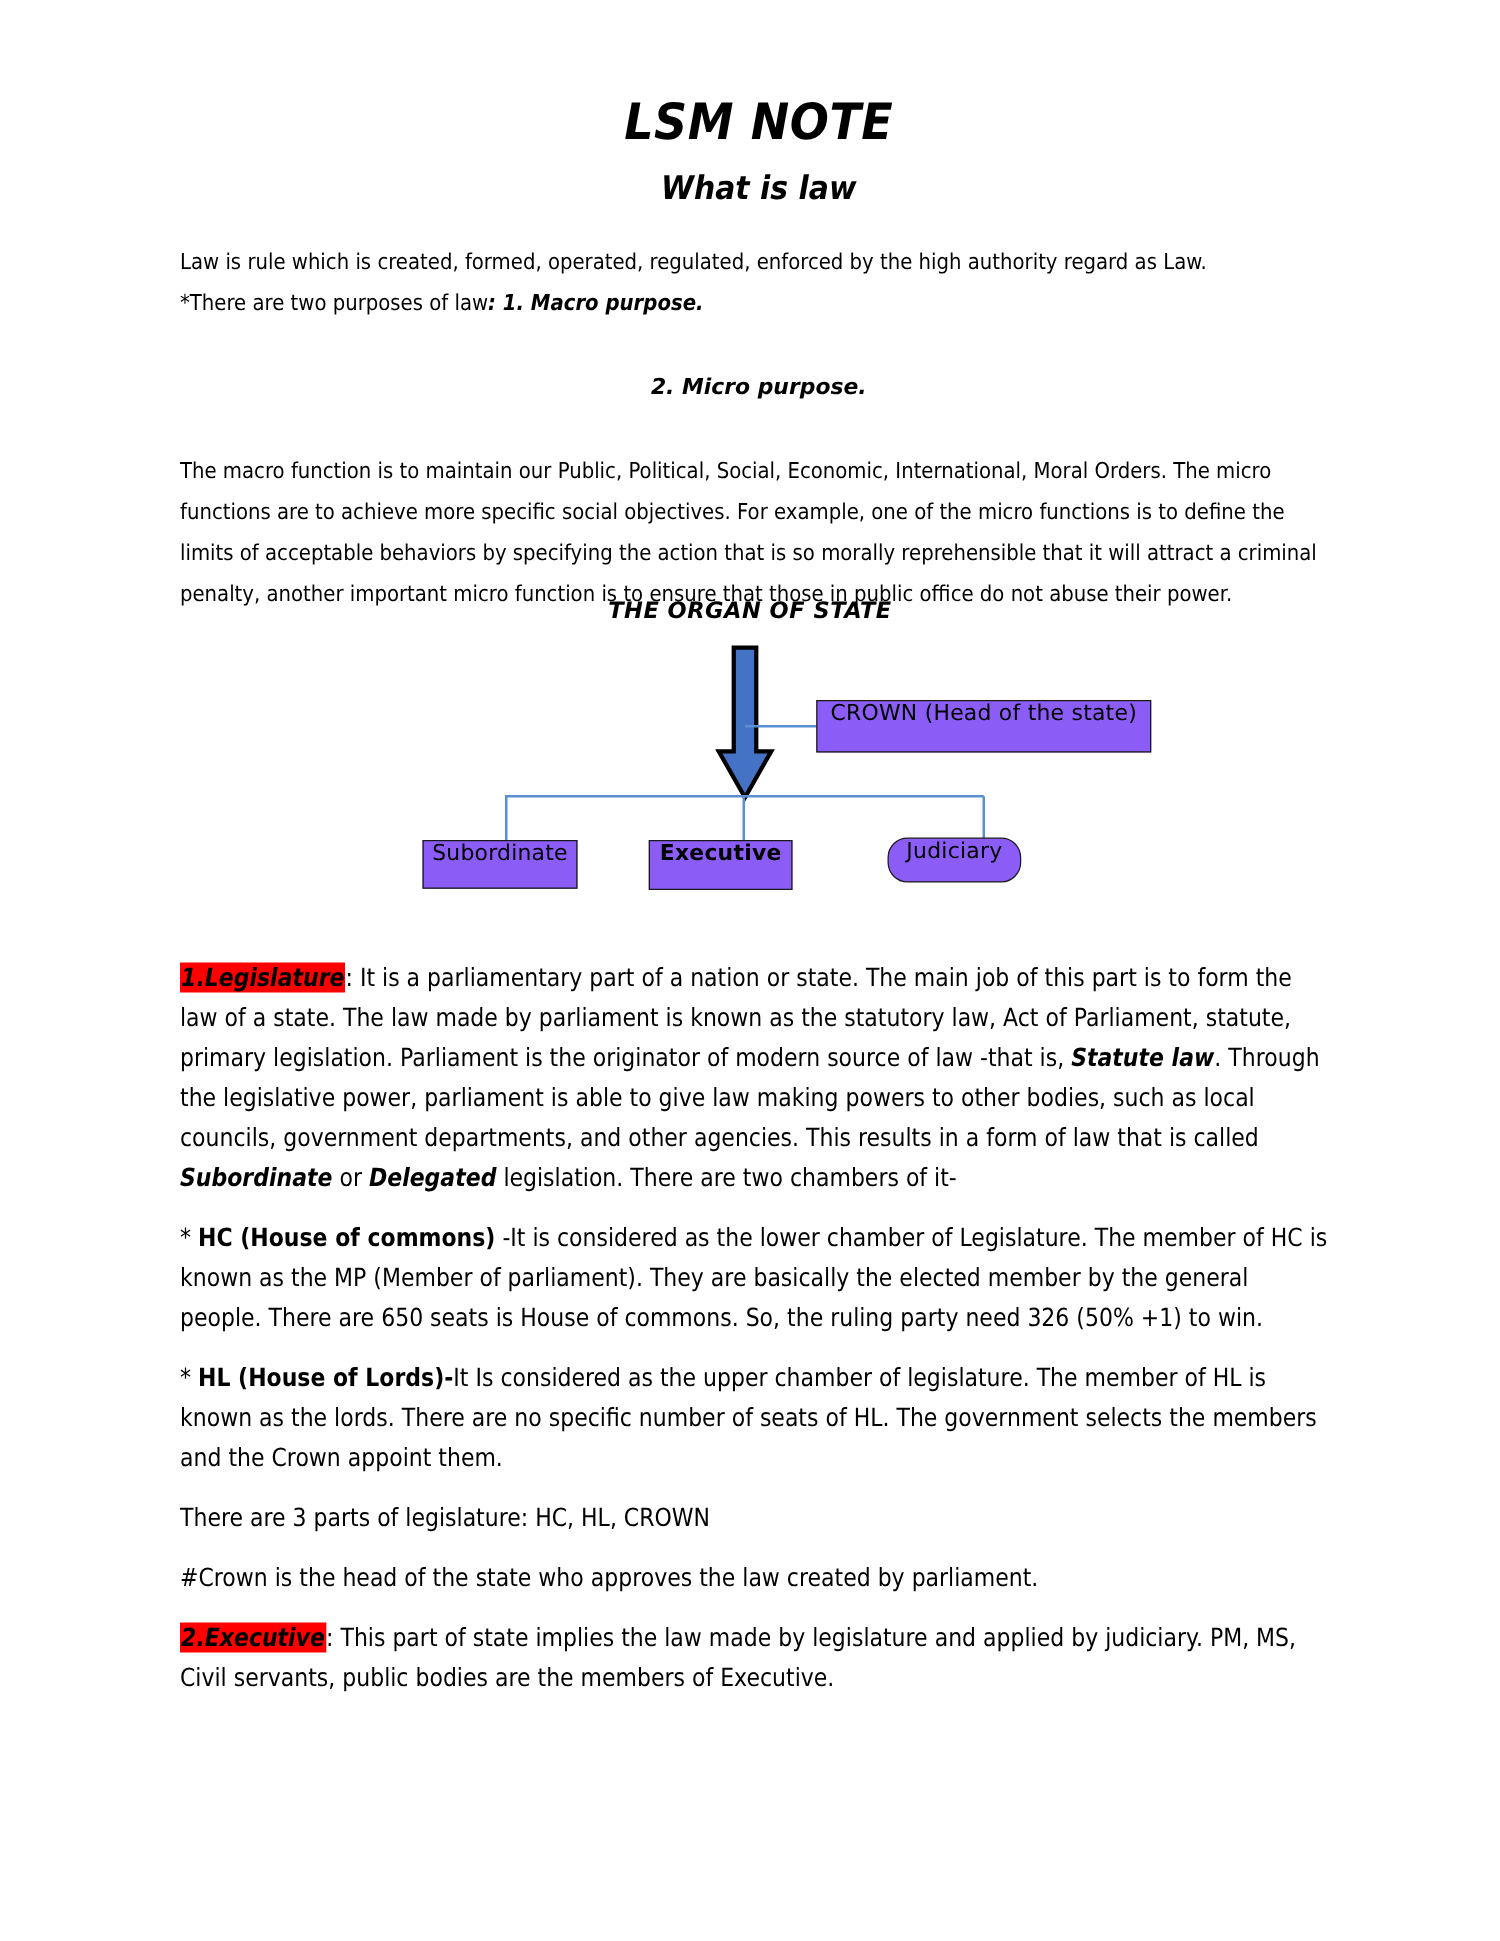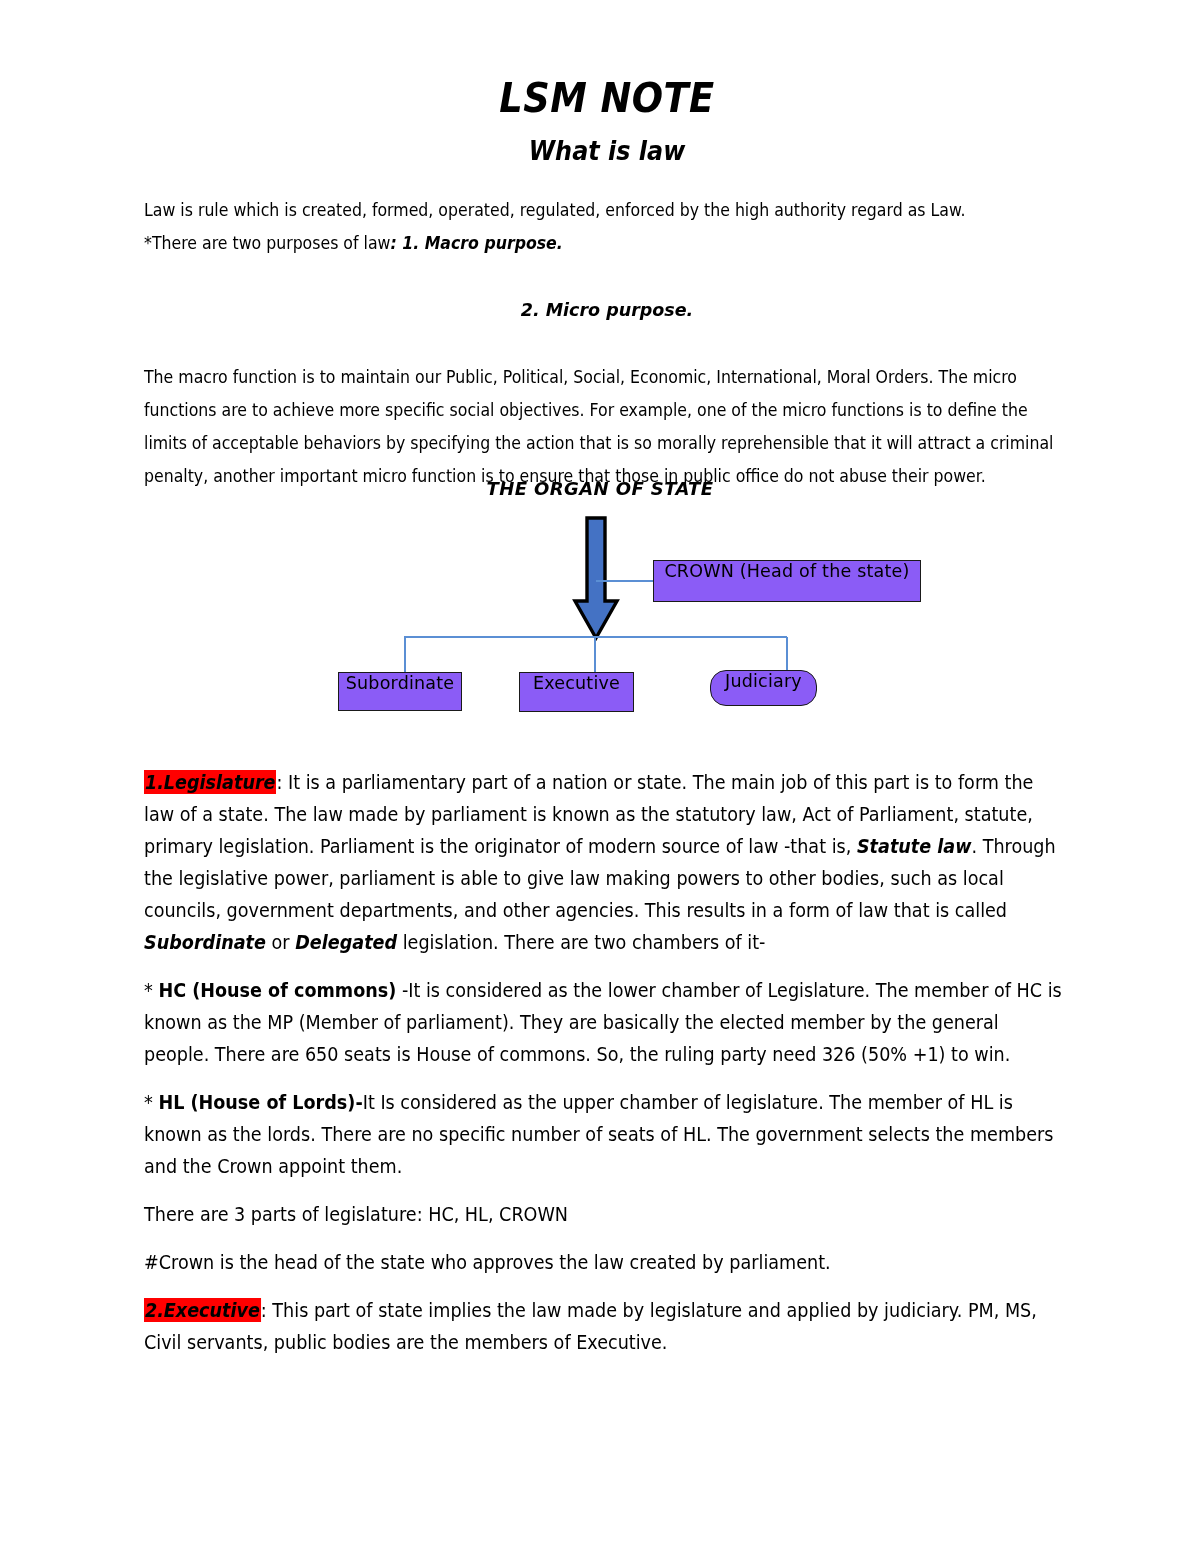--- a/index.html
+++ b/index.html
@@ -144,21 +144,21 @@
     display: flex;
     align-items: flex-start;
     justify-content: center;
     font-size: 17.5px;
     font-family: "DejaVu Sans", sans-serif;
     color: #000000;
     letter-spacing: 0.2px;
   }
   #box-crown  { left: 653px; top: 90px;  width: 268px; height: 42px; }
   #box-legis  { left: 338px; top: 202px; width: 124px; height: 39px; }
-  #box-exec   { left: 519px; top: 202px; width: 115px; height: 40px; }
+  #box-exec   { left: 519px; top: 202px; width: 115px; height: 40px; font-weight: bold; }
   #box-judic  { left: 710px; top: 200px; width: 107px; height: 36px; border-radius: 16px; }
 
   .conn {
     position: absolute;
     background: #5B8FD4;
   }
   .h-line { height: 1.6px; }
   .v-line { width: 1.6px; }
 
   #conn-crown   { left: 596px; top: 110px; width: 58px; height: 1.6px; }

